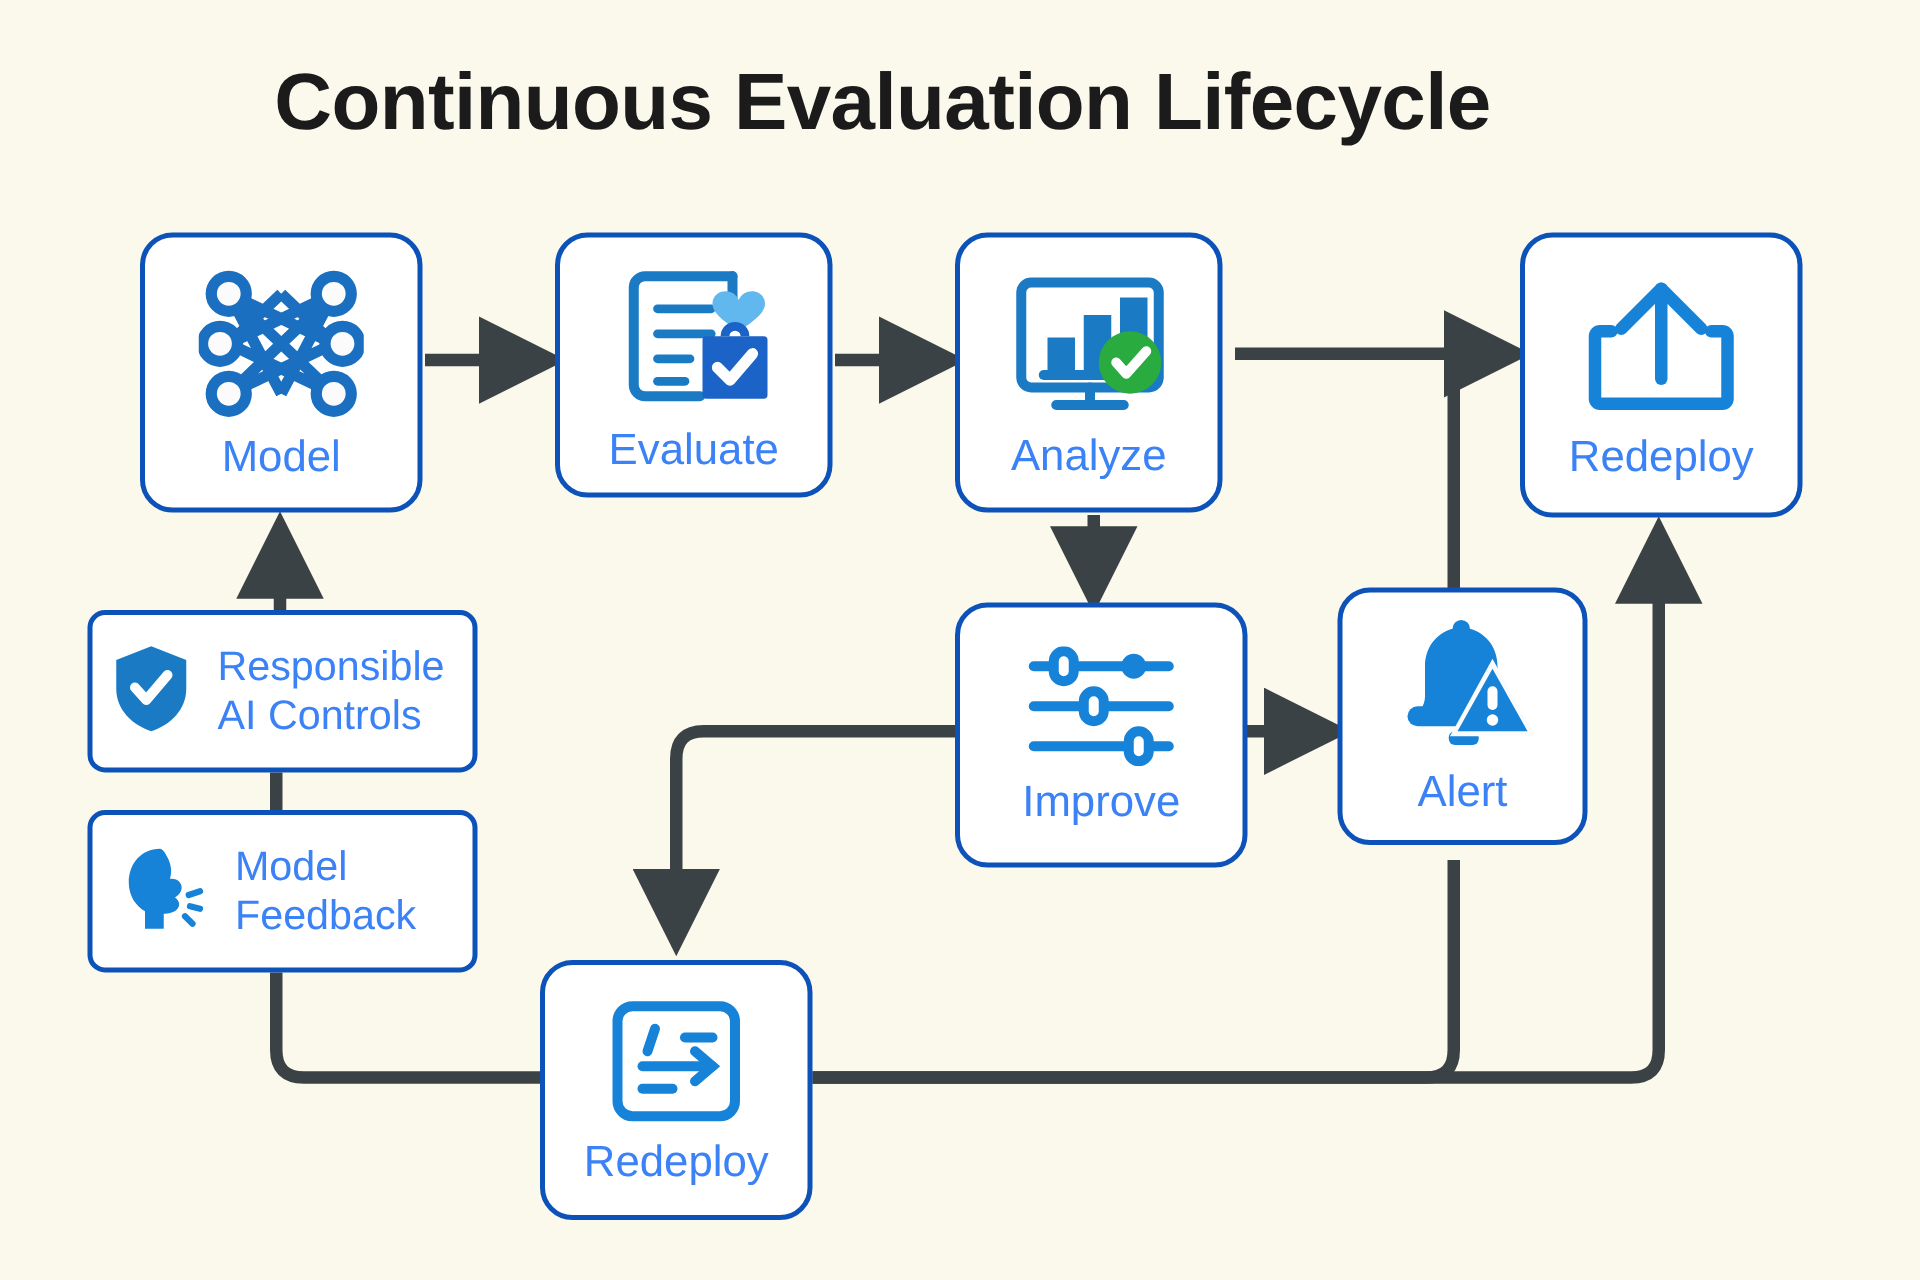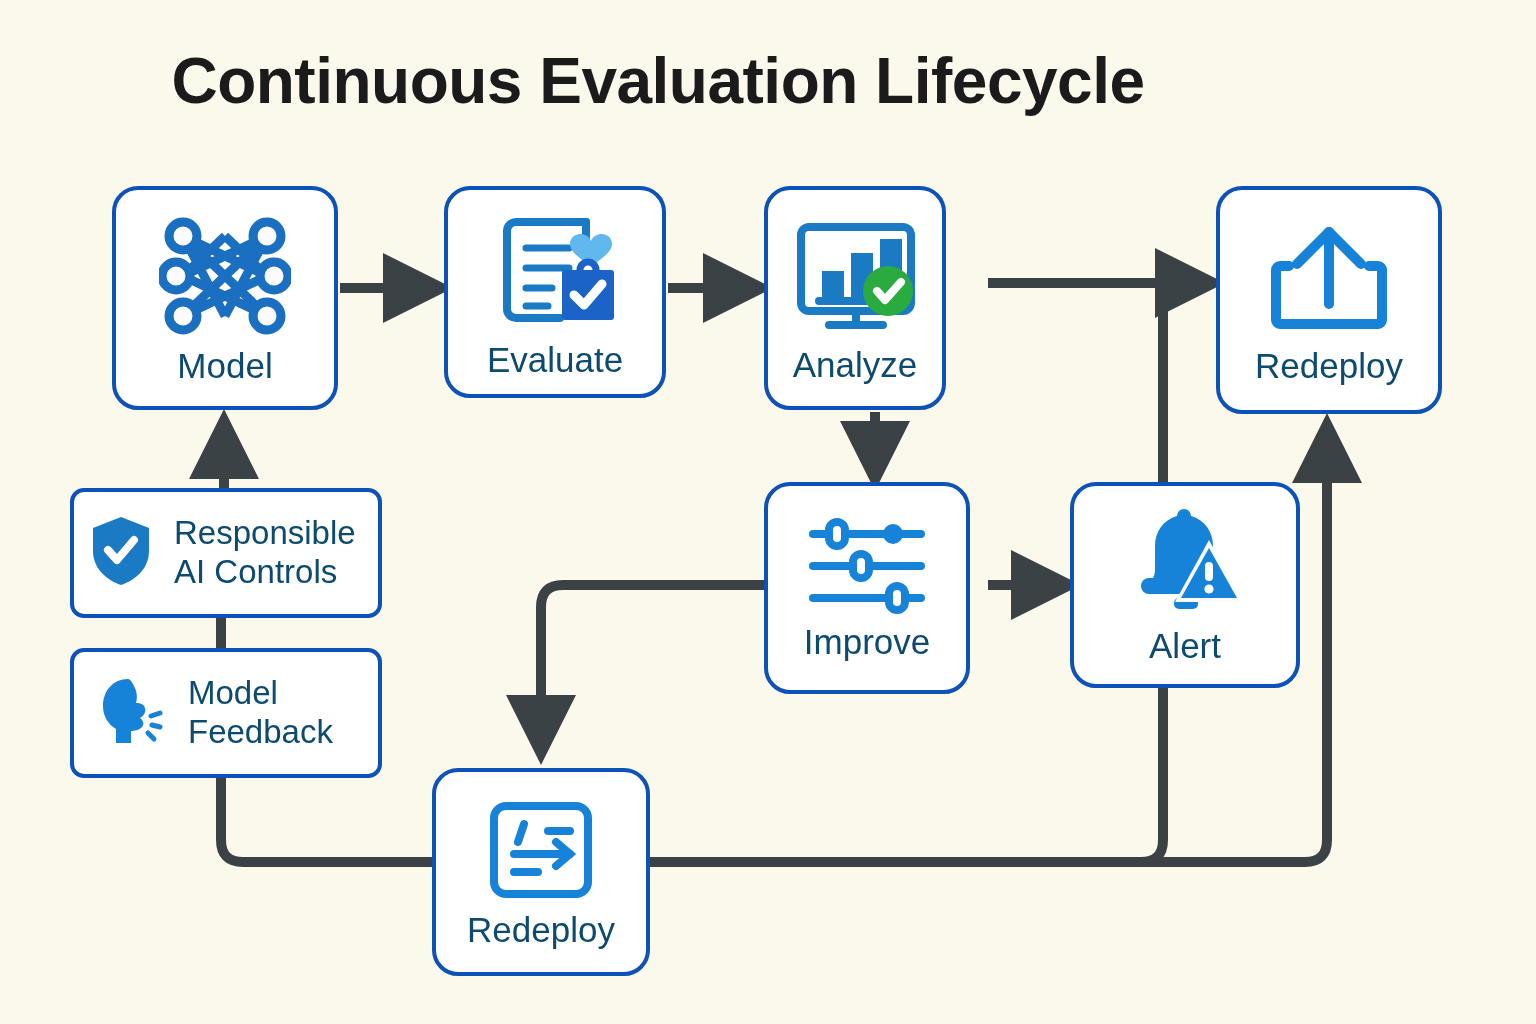--- a/index.html
+++ b/index.html
@@ -11,35 +11,36 @@
   }
   #stage{position:relative;width:1536px;height:1024px;}
   #wires{position:absolute;left:0;top:0;width:1536px;height:1024px;}
   .title{
     position:absolute;left:0;top:44px;width:1316px;
     text-align:center;
     font-size:64px;font-weight:bold;
     letter-spacing:-0.5px;
     color:#1b1b1b;
     white-space:nowrap;
+    padding-left:48px;
   }
   .node{
     position:absolute;
     background:#ffffff;
     border:4px solid #0d52b8;
     border-radius:26px;
     box-sizing:border-box;
     display:flex;
     flex-direction:column;
     align-items:center;
     justify-content:center;
   }
   .node .glyph{display:block;}
   .node .nlabel{
-    font-size:35px;color:#0c4a6e;line-height:1;margin-top:6px;
+    font-size:35px;color:#3b82f6;line-height:1;margin-top:6px;
   }
   .wide{
     flex-direction:row;
     justify-content:flex-start;
     border-radius:14px;
     padding-left:24px;
     gap:20px;
   }
   .wide .nlabel{
     margin-top:0;
@@ -122,21 +123,21 @@
         </g>
         <path d="M101,33 c-5,-11 -21,-8 -21,3 c0,9 14,17 21,22 c7,-5 21,-13 21,-22 c0,-11 -16,-14 -21,-3 z" fill="#60b8ef"></path>
         <rect x="72" y="62" width="52" height="50" rx="3" fill="#1b63c7"></rect>
         <path d="M90,62 a8,8 0 0 1 16,0" fill="none" stroke="#1b63c7" stroke-width="7"></path>
         <path d="M84,87 L94,97 L112,76" fill="none" stroke="#ffffff" stroke-width="9" stroke-linecap="round" stroke-linejoin="round"></path>
       </svg>
     </span>
     <span class="nlabel">Evaluate</span>
   </div>
 
-  <div class="node" style="left:764px;top:186px;width:182px;height:224px;">
+  <div class="node" style="left:764px;top:186px;width:214px;height:224px;">
     <span class="glyph">
       <svg width="132" height="122" viewBox="0 0 132 122">
         <rect x="12" y="12" width="110" height="84" rx="8" fill="none" stroke="#1b7ac4" stroke-width="8"></rect>
         <g fill="#1b7ac4">
           <rect x="33" y="56" width="22" height="30"></rect>
           <rect x="62" y="38" width="22" height="48"></rect>
           <rect x="91" y="24" width="22" height="62"></rect>
         </g>
         <path d="M30,86 L104,86" stroke="#1b7ac4" stroke-width="8" stroke-linecap="round"></path>
         <path d="M67,96 L67,110 M40,110 L94,110" stroke="#1b7ac4" stroke-width="8" stroke-linecap="round"></path>
@@ -177,40 +178,40 @@
           <path d="M53,43 L62,40"></path>
             <path d="M54,52 L62,54"></path>
             <path d="M50,60 L56,66"></path>
         </g>
       </svg>
     </span>
     <span class="nlabel">Model
 Feedback</span>
   </div>
 
-  <div class="node" style="left:764px;top:482px;width:206px;height:212px;">
+  <div class="node" style="left:764px;top:482px;width:234px;height:212px;">
     <span class="glyph">
       <svg width="124" height="96" viewBox="0 0 124 96">
         <g stroke="#1683d8" stroke-width="8" stroke-linecap="round" fill="none">
           <path d="M8,16 L116,16"></path>
             <path d="M8,48 L116,48"></path>
             <path d="M8,80 L116,80"></path>
         </g>
         <g fill="#ffffff" stroke="#1683d8" stroke-width="8">
           <rect x="24" y="4" width="16" height="24" rx="8"></rect>
           <rect x="48" y="36" width="16" height="24" rx="8"></rect>
           <rect x="84" y="68" width="16" height="24" rx="8"></rect>
         </g>
         <circle cx="88" cy="16" r="10" fill="#1683d8"></circle>
       </svg>
     </span>
     <span class="nlabel">Improve</span>
   </div>
 
-  <div class="node" style="left:1070px;top:482px;width:230px;height:206px;">
+  <div class="node" style="left:1070px;top:470px;width:200px;height:206px;">
     <span class="glyph">
       <svg width="116" height="110" viewBox="0 0 116 110">
         <path d="M50,8 a7,7 0 0 1 14,0 c14,4 22,16 22,30 L86,62 c0,8 5,13 9,16 L19,78 c4,-3 9,-8 9,-16 L28,38 c0,-14 8,-26 22,-30 z" fill="#1683d8"></path>
         <rect x="14" y="70" width="86" height="16" rx="8" fill="#1683d8"></rect>
         <rect x="47" y="90" width="24" height="11" rx="5" fill="#1683d8"></rect>
         <path d="M82,32 L116,94 L48,94 z" fill="#fbfbfb"></path>
         <path d="M82,40 L110,90 L54,90 z" fill="#1683d8"></path>
         <g fill="#ffffff">
           <rect x="78" y="54" width="8" height="19" rx="4"></rect>
           <circle cx="82" cy="81" r="4.6"></circle>

